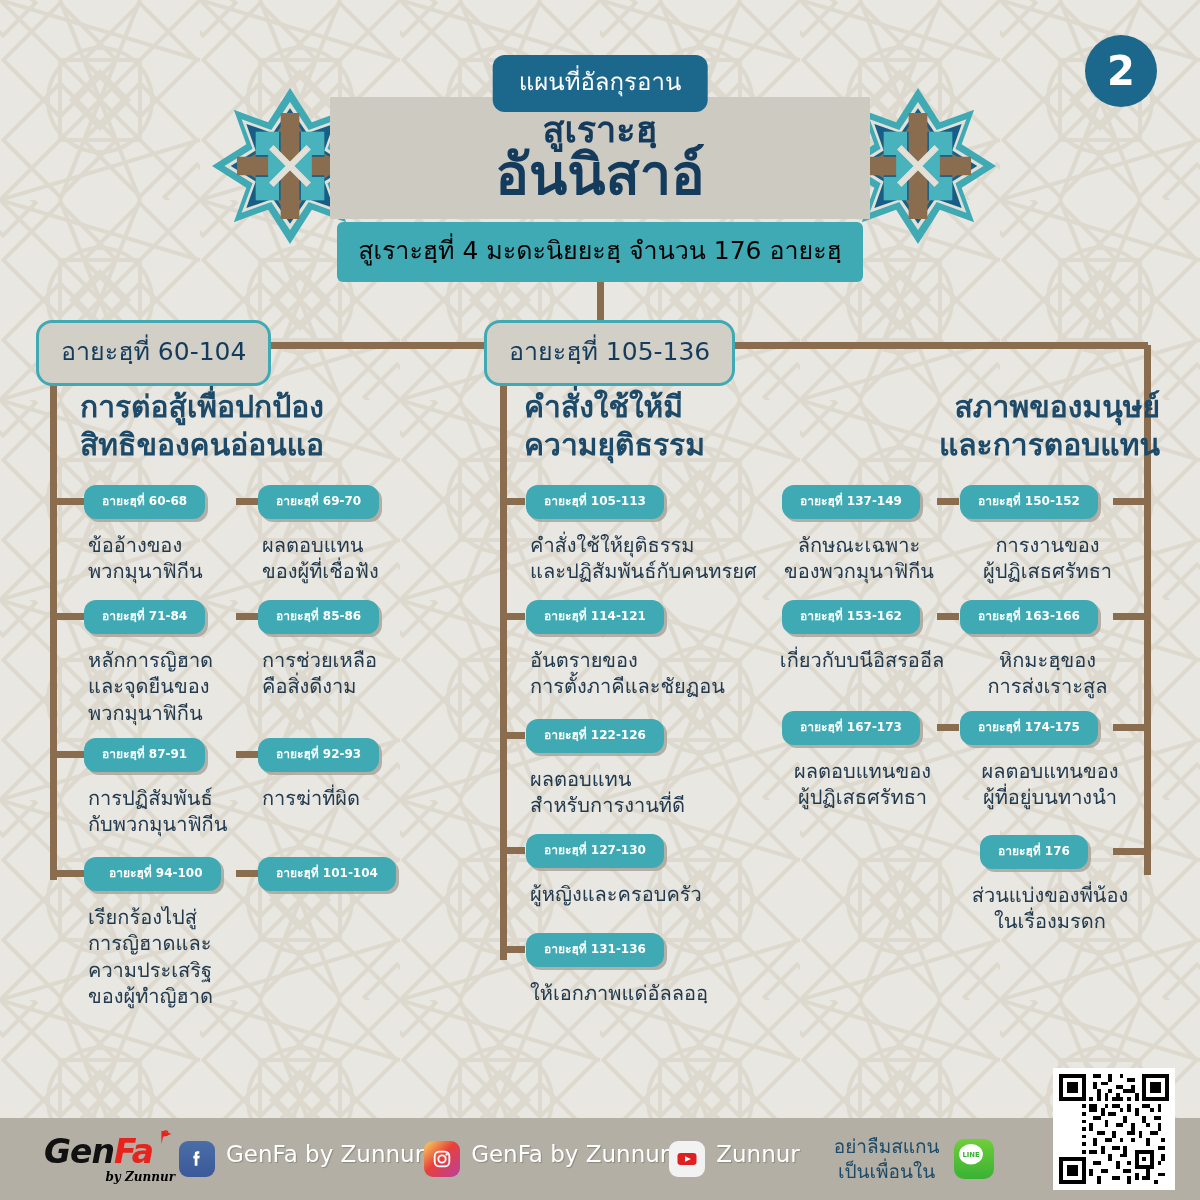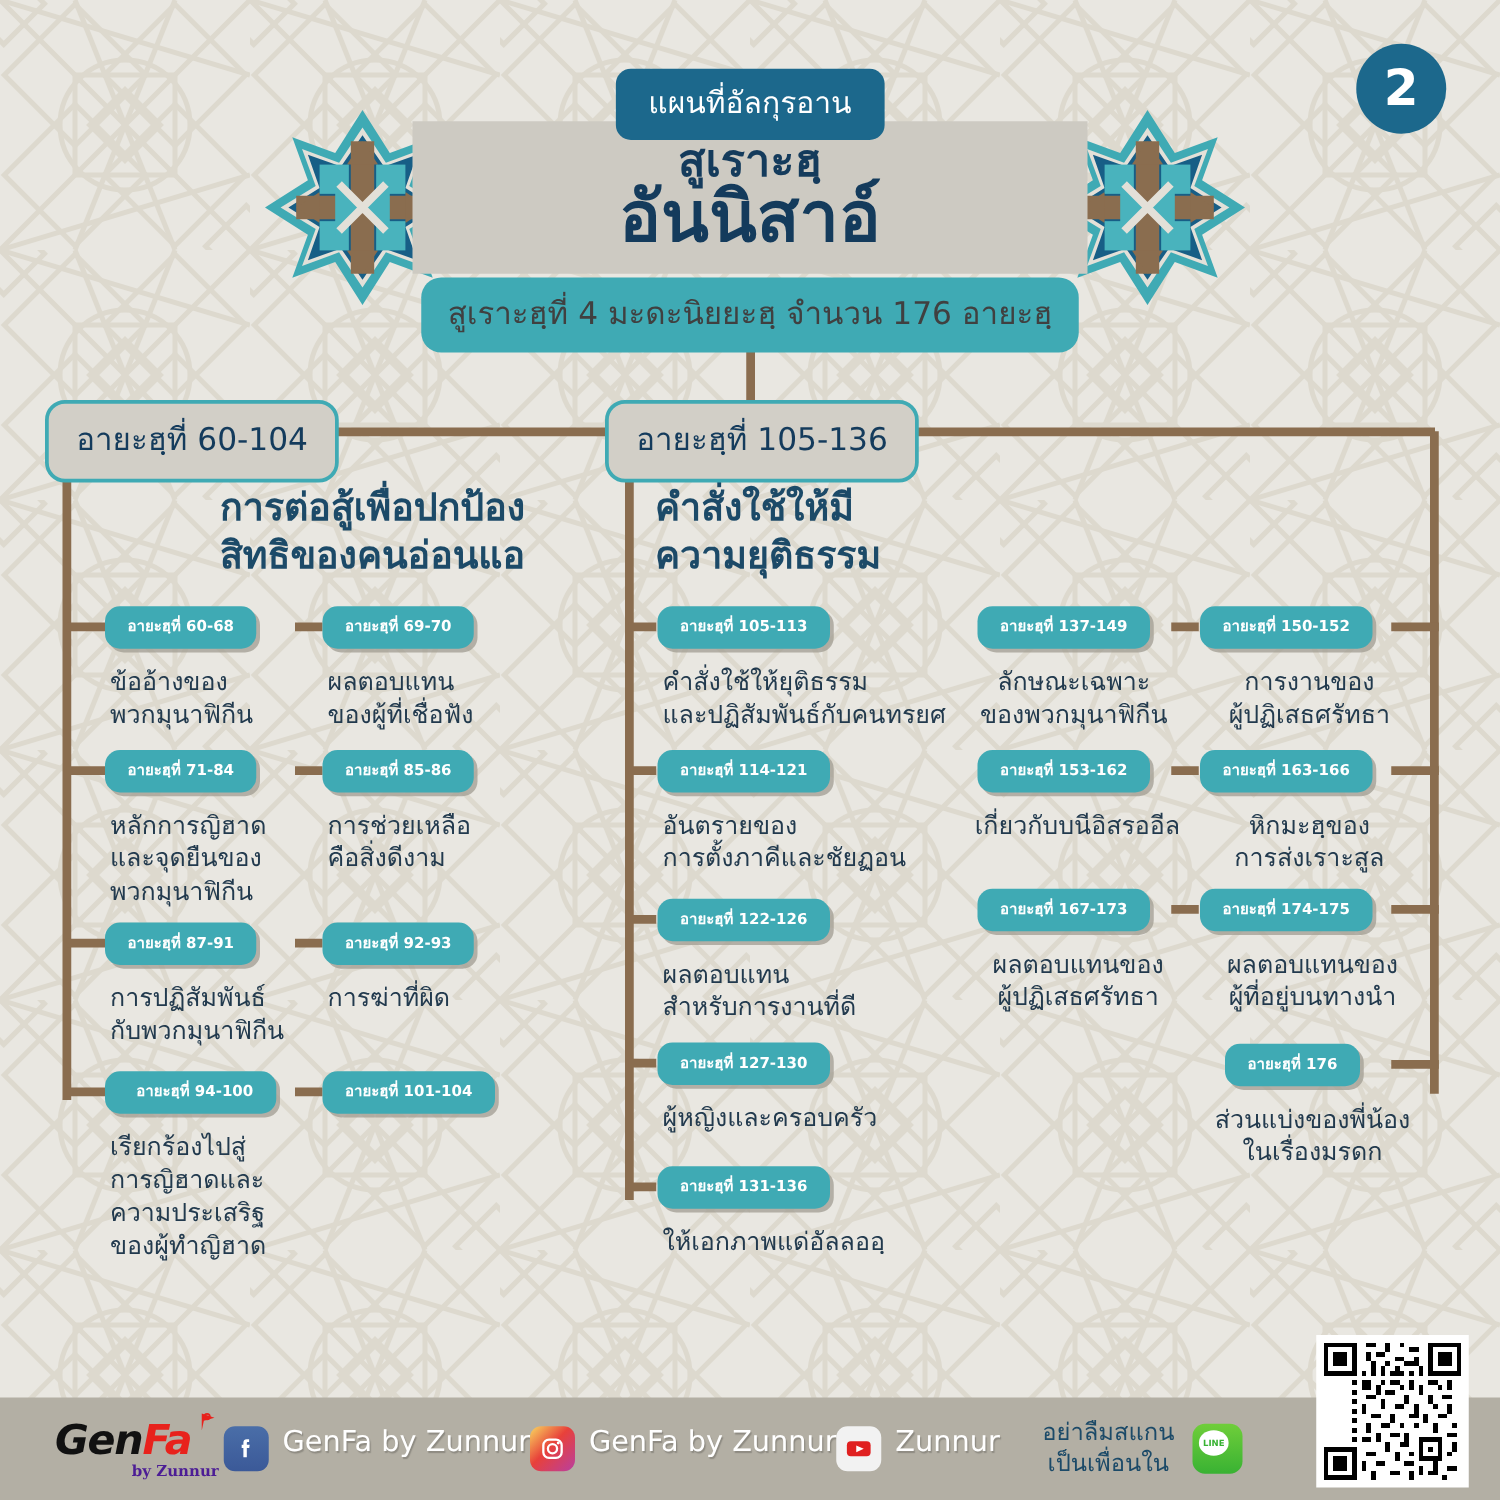--- a/index.html
+++ b/index.html
@@ -85,25 +85,25 @@
     font-size: 56px;
     font-weight: bold;
     line-height: 1.05;
     margin-top: -2px;
   }
   #subtitle-bar {
     position: absolute;
     top: 222px; left: 337px;
     width: 526px;
     background: #3faab4;
-    color: #404040;
+    color: #000000;
     font-size: 25px;
     padding: 8px 0 12px 0;
     text-align: center;
-    border-radius: 16px;
+    border-radius: 6px;
     z-index: 5;
   }
 
   
   .stem {
     position: absolute;
     background: #8a6d4f;
     z-index: 1;
   }
   #trunk-vert   { left: 597px; top: 268px;  width: 7px;  height: 78px; }
@@ -202,23 +202,24 @@
     position: absolute;
     right: 4px; top: -2px;
     width: 17px; height: 17px;
   }
   #genfa-sub {
     align-self: flex-end;
     margin-right: 4px;
     font-size: 12px;
     font-weight: bold;
     font-family: "DejaVu Serif", "Liberation Serif", serif;
-    color: #4c1d95;
+    color: #000000;
     line-height: 1;
     margin-top: 3px;
+    font-style: italic;
   }
 
   .social {
     display: flex; align-items: flex-start;
   }
   .social .sicon {
     width: 36px; height: 36px;
     border-radius: 9px;
     display: flex; align-items: center; justify-content: center;
     flex: none;
@@ -356,24 +357,26 @@
   <div id="title-plate">
     <div id="title-line1">สูเราะฮฺ</div>
     <div id="title-line2">อันนิสาอ์</div>
   </div>
 
   <div id="subtitle-bar">สูเราะฮฺที่ 4 มะดะนิยยะฮฺ จำนวน 176 อายะฮฺ</div>
 
   <div class="col-header" id="hdr-left">อายะฮฺที่ 60-104</div>
   <div class="col-header" id="hdr-mid">อายะฮฺที่ 105-136</div>
 
-  <div class="col-title" id="title-col-left" style="white-space:pre-line;text-align:right;">การต่อสู้เพื่อปกป้อง
+  <div class="col-title" id="title-col-left" style="white-space:pre-line;">การต่อสู้เพื่อปกป้อง
 สิทธิของคนอ่อนแอ</div>
   <div class="col-title" id="title-col-mid" style="white-space:pre-line;">คำสั่งใช้ให้มี
 ความยุติธรรม</div>
+  <div class="col-title" id="title-col-right" style="white-space:pre-line;">สภาพของมนุษย์
+และการตอบแทน</div>
 
   <div class="pill" style="left:84px; top:485px;">อายะฮฺที่ 60-68</div>
   <div class="desc" style="left:88px; top:532px; width:160px;">ข้ออ้างของ
 พวกมุนาฟิกีน</div>
 
   <div class="pill" style="left:258px; top:485px;">อายะฮฺที่ 69-70</div>
   <div class="desc" style="left:262px; top:532px; width:180px;">ผลตอบแทน
 ของผู้ที่เชื่อฟัง</div>
 
   <div class="pill" style="left:84px; top:600px;">อายะฮฺที่ 71-84</div>

